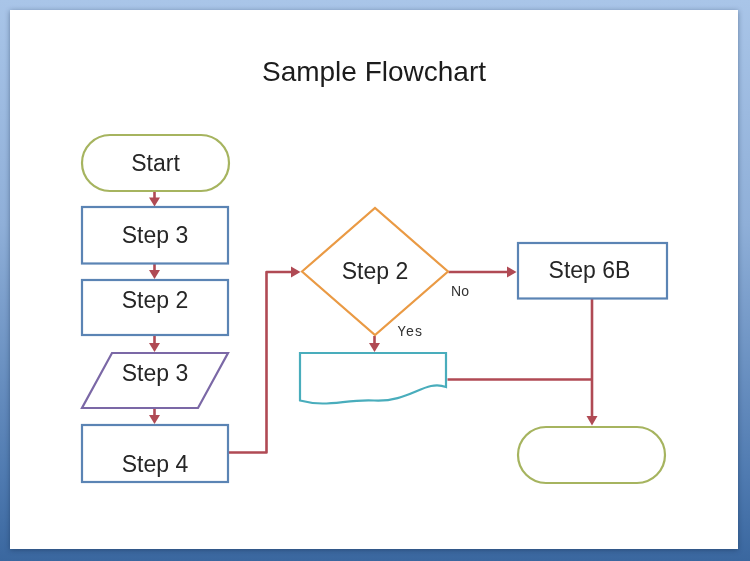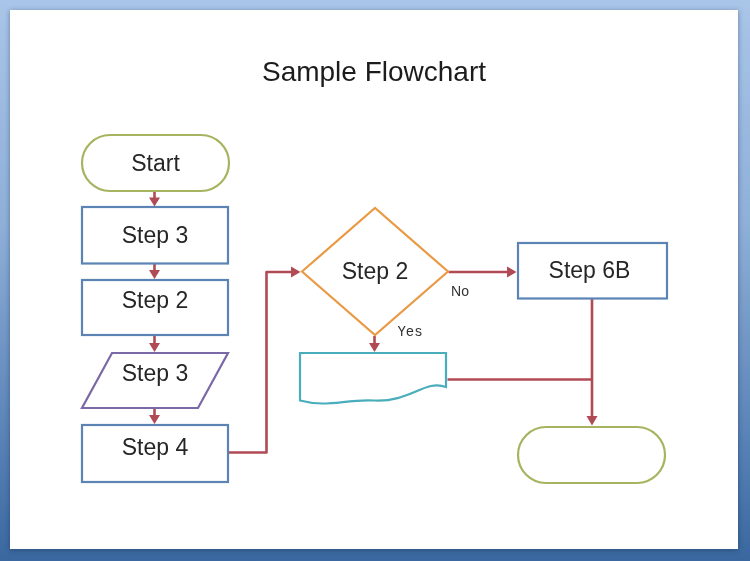--- a/index.html
+++ b/index.html
@@ -113,19 +113,19 @@
     <polygon class="shape" points="302,271.5 375,208 448,271.5 375,335" stroke="#ea9a44"></polygon>
     <path class="shape" d="M300 353 H446 V387 C425 379, 410 402.5, 374 400.5 C344 399, 328 408, 300 400.5 Z" stroke="#49adbc"></path>
     <rect class="shape" x="518" y="243" width="149" height="55.5" stroke="#5b84b4"></rect>
     <rect class="shape" x="518" y="427" width="147" height="56" rx="28" ry="28" stroke="#a6b45f"></rect>
   </svg>
 
   <div class="node-label" style="left:82px; top:135px; width:147px; height:56px;">Start</div>
   <div class="node-label" style="left:82px; top:207px; width:146px; height:56px;">Step 3</div>
   <div class="node-label" style="left:82px; top:280px; width:146px; height:40px;">Step 2</div>
   <div class="node-label" style="left:82px; top:353px; width:146px; height:41px;">Step 3</div>
-  <div class="node-label" style="left:82px; top:419px; width:146px; height:57px;">Step 4</div>
+  <div class="node-label" style="left:82px; top:436px; width:146px; height:57px;">Step 4</div>
   <div class="node-label" style="left:302px; top:208px; width:146px; height:127px;">Step 2</div>
   <div class="node-label" style="left:518px; top:243px; width:143px; height:55px;">Step 6B</div>
 
   <div class="edge-label" style="left:438px; top:283px; width:44px;">No</div>
   <div class="edge-label" style="left:388px; top:324px; width:44px;font-family:Liberation Mono, monospace;">Yes</div>
 </div>
 
 </body></html>

